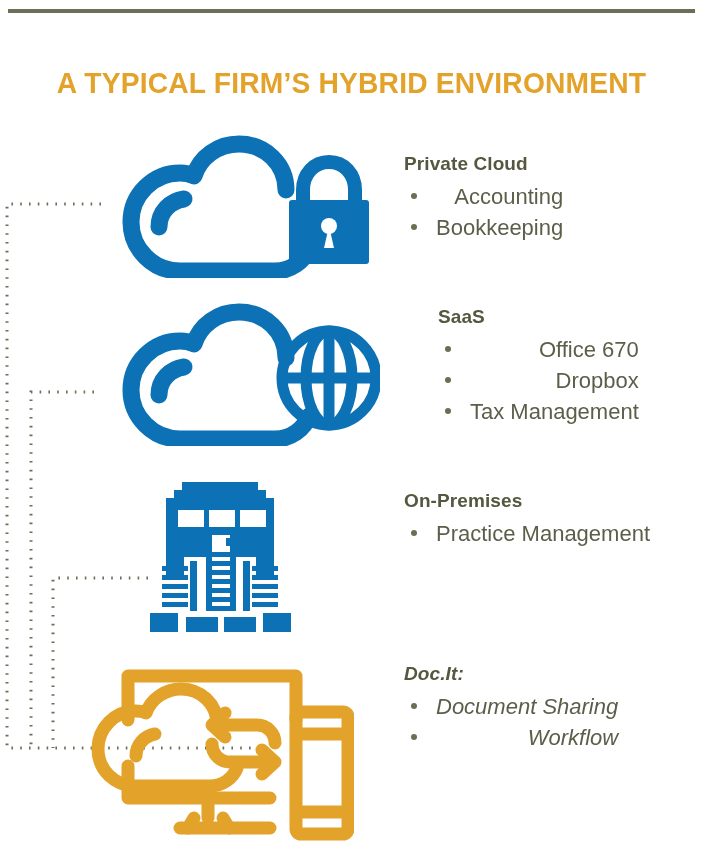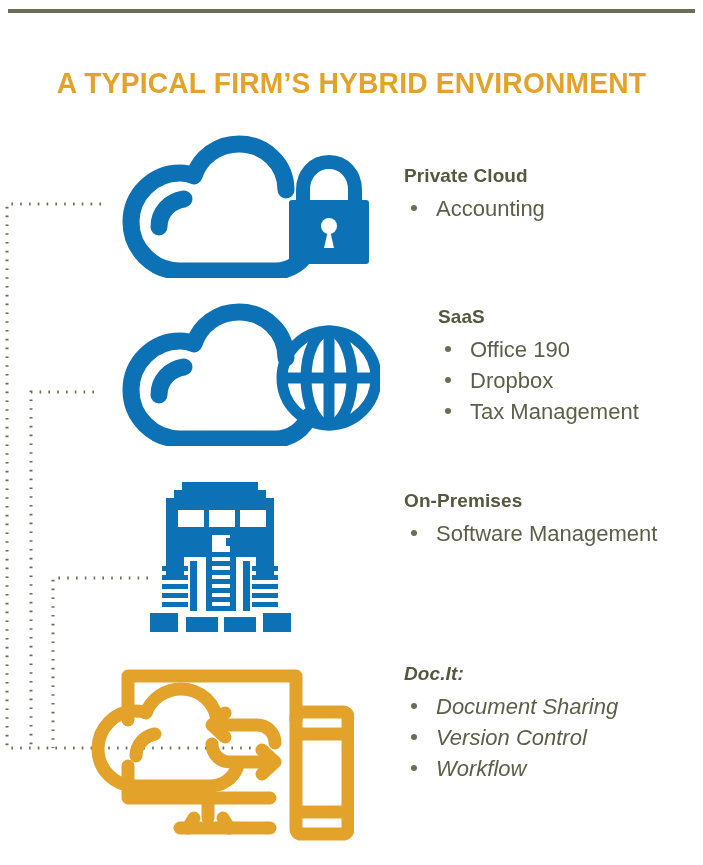--- a/index.html
+++ b/index.html
@@ -92,38 +92,39 @@
     padding: 0;
   }
   ul.sec-list li {
     position: relative;
     padding-left: 32px;
     color: #5c5e49;
     font-size: 22px;
     line-height: 31px;
     font-family: "Liberation Sans Narrow", "Liberation Sans", sans-serif;
     white-space: nowrap;
+    text-align: right;
   }
   ul.sec-list li .bullet {
     position: absolute;
     left: 7px;
     top: 12px;
     width: 6px;
     height: 6px;
     border-radius: 50%;
     background: #6b6d55;
   }
 
   
   #row-private   { top: 128px; }
   #row-saas      { top: 296px; }
   #row-onprem    { top: 462px; }
   #row-docit     { top: 650px; }
 
-  #row-private .text-cell { top: 25px; margin-top: 12px; }
+  #row-private .text-cell { top: 25px; }
   #row-saas .text-cell    { top: 10px; margin-left: 34px; }
   #row-onprem .text-cell  { top: 28px; }
   #row-docit .text-cell   { top: 13px; font-style: italic; }
 
   #row-private .icon-cell { left: 108px; }
   #row-saas .icon-cell    { left: 108px; }
   #row-onprem .icon-cell  { left: 130px; }
   #row-docit .icon-cell   { left: 84px; }
 
   svg.icon { display: block; }
@@ -156,20 +157,21 @@
         <rect x="181" y="72" width="80" height="64" rx="3" fill="#0c72b5"></rect>
         <circle cx="221" cy="98" r="8" fill="#ffffff"></circle>
         <path d="M221,98 L216,120 L226,120 Z" fill="#ffffff"></path>
       </g>
     </svg>
   </div>
   <div class="text-cell">
     <div class="sec-heading">Private Cloud</div>
     <ul class="sec-list">
       <li><span class="bullet"></span><span>Accounting</span></li>
+      <li><span class="bullet"></span><span>Bookkeeping</span></li>
     </ul>
   </div>
 </div>
 
 <div class="row" id="row-saas">
   <div class="icon-cell">
     <svg class="icon" width="272" height="150" viewBox="0 0 272 150" xmlns="http://www.w3.org/2000/svg">
       <g fill="none" stroke="#0c72b5" stroke-width="17" stroke-linecap="round" stroke-linejoin="round">
         <path d="M178,62 C178,36 157,16 131,16 C110,16 92,29 86,48 C82,46 77,45 72,45 C45,45 23,67 23,94 C23,121 45,143 72,143 L167,143 C183,143 196,133 201,120"></path>
         <path d="M51,99 C51,84 62,73 76,71"></path>
@@ -178,21 +180,21 @@
         <circle cx="221" cy="82" r="47"></circle>
         <line x1="174" y1="82" x2="268" y2="82"></line>
         <line x1="221" y1="35" x2="221" y2="129"></line>
         <ellipse cx="221" cy="82" rx="23" ry="47"></ellipse>
       </g>
     </svg>
   </div>
   <div class="text-cell">
     <div class="sec-heading">SaaS</div>
     <ul class="sec-list">
-      <li><span class="bullet"></span><span>Office 190</span></li>
+      <li><span class="bullet"></span><span>Office 670</span></li>
       <li><span class="bullet"></span><span>Dropbox</span></li>
       <li><span class="bullet"></span><span>Tax Management</span></li>
     </ul>
   </div>
 </div>
 
 <div class="row" id="row-onprem">
   <div class="icon-cell">
     <svg class="icon" width="180" height="170" viewBox="0 0 180 170" xmlns="http://www.w3.org/2000/svg">
       <g fill="#0c72b5">
@@ -246,21 +248,21 @@
         <rect x="20" y="151" width="28" height="19"></rect>
         <rect x="56" y="155" width="32" height="15"></rect>
         <rect x="94" y="155" width="32" height="15"></rect>
         <rect x="133" y="151" width="28" height="19"></rect>
       </g>
     </svg>
   </div>
   <div class="text-cell">
     <div class="sec-heading">On-Premises</div>
     <ul class="sec-list">
-      <li><span class="bullet"></span><span>Software Management</span></li>
+      <li><span class="bullet"></span><span>Practice Management</span></li>
     </ul>
   </div>
 </div>
 
 <div class="row" id="row-docit">
   <div class="icon-cell">
     <svg class="icon" width="270" height="195" viewBox="0 0 270 195" xmlns="http://www.w3.org/2000/svg">
       <g fill="none" stroke="#e3a22a" stroke-width="13" stroke-linecap="round" stroke-linejoin="round">
 
         <path d="M44,70 L44,26 L212,26 L212,70"></path>
@@ -282,17 +284,16 @@
         <rect x="212" y="62" width="52" height="122" rx="5"></rect>
         <line x1="212" y1="84" x2="264" y2="84"></line>
         <line x1="212" y1="162" x2="264" y2="162"></line>
       </g>
     </svg>
   </div>
   <div class="text-cell">
     <div class="sec-heading">Doc.It:</div>
     <ul class="sec-list">
       <li><span class="bullet"></span><span>Document Sharing</span></li>
-      <li><span class="bullet"></span><span>Version Control</span></li>
       <li><span class="bullet"></span><span>Workflow</span></li>
     </ul>
   </div>
 </div>
 
 </body></html>

